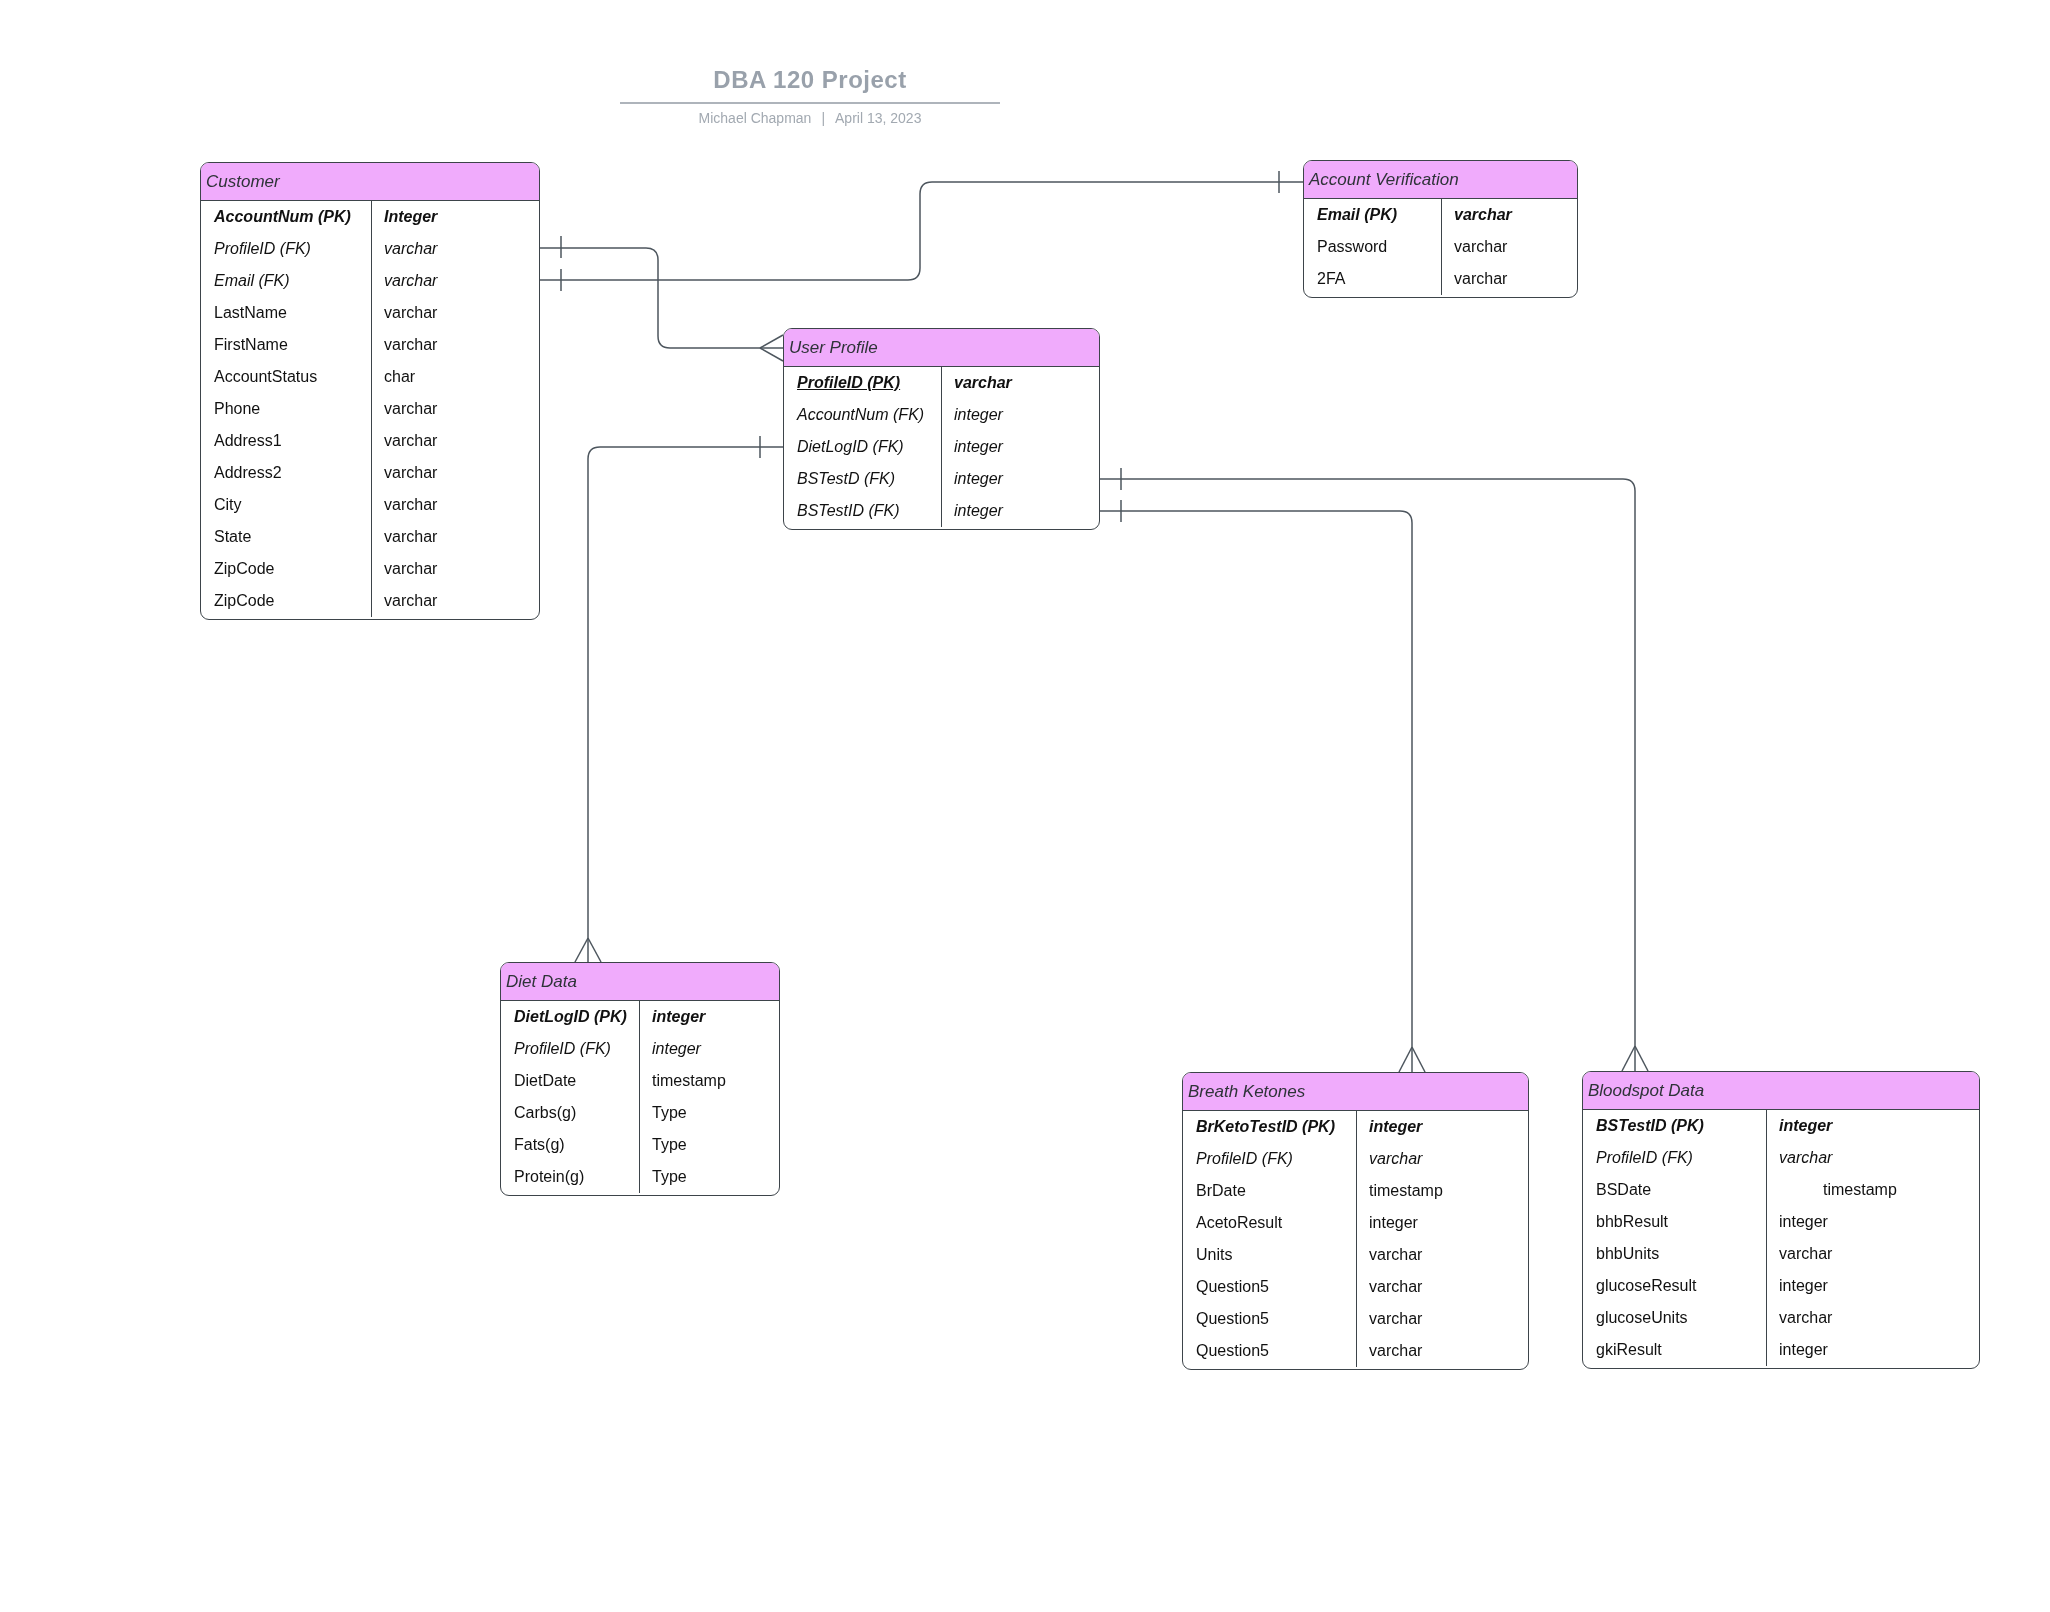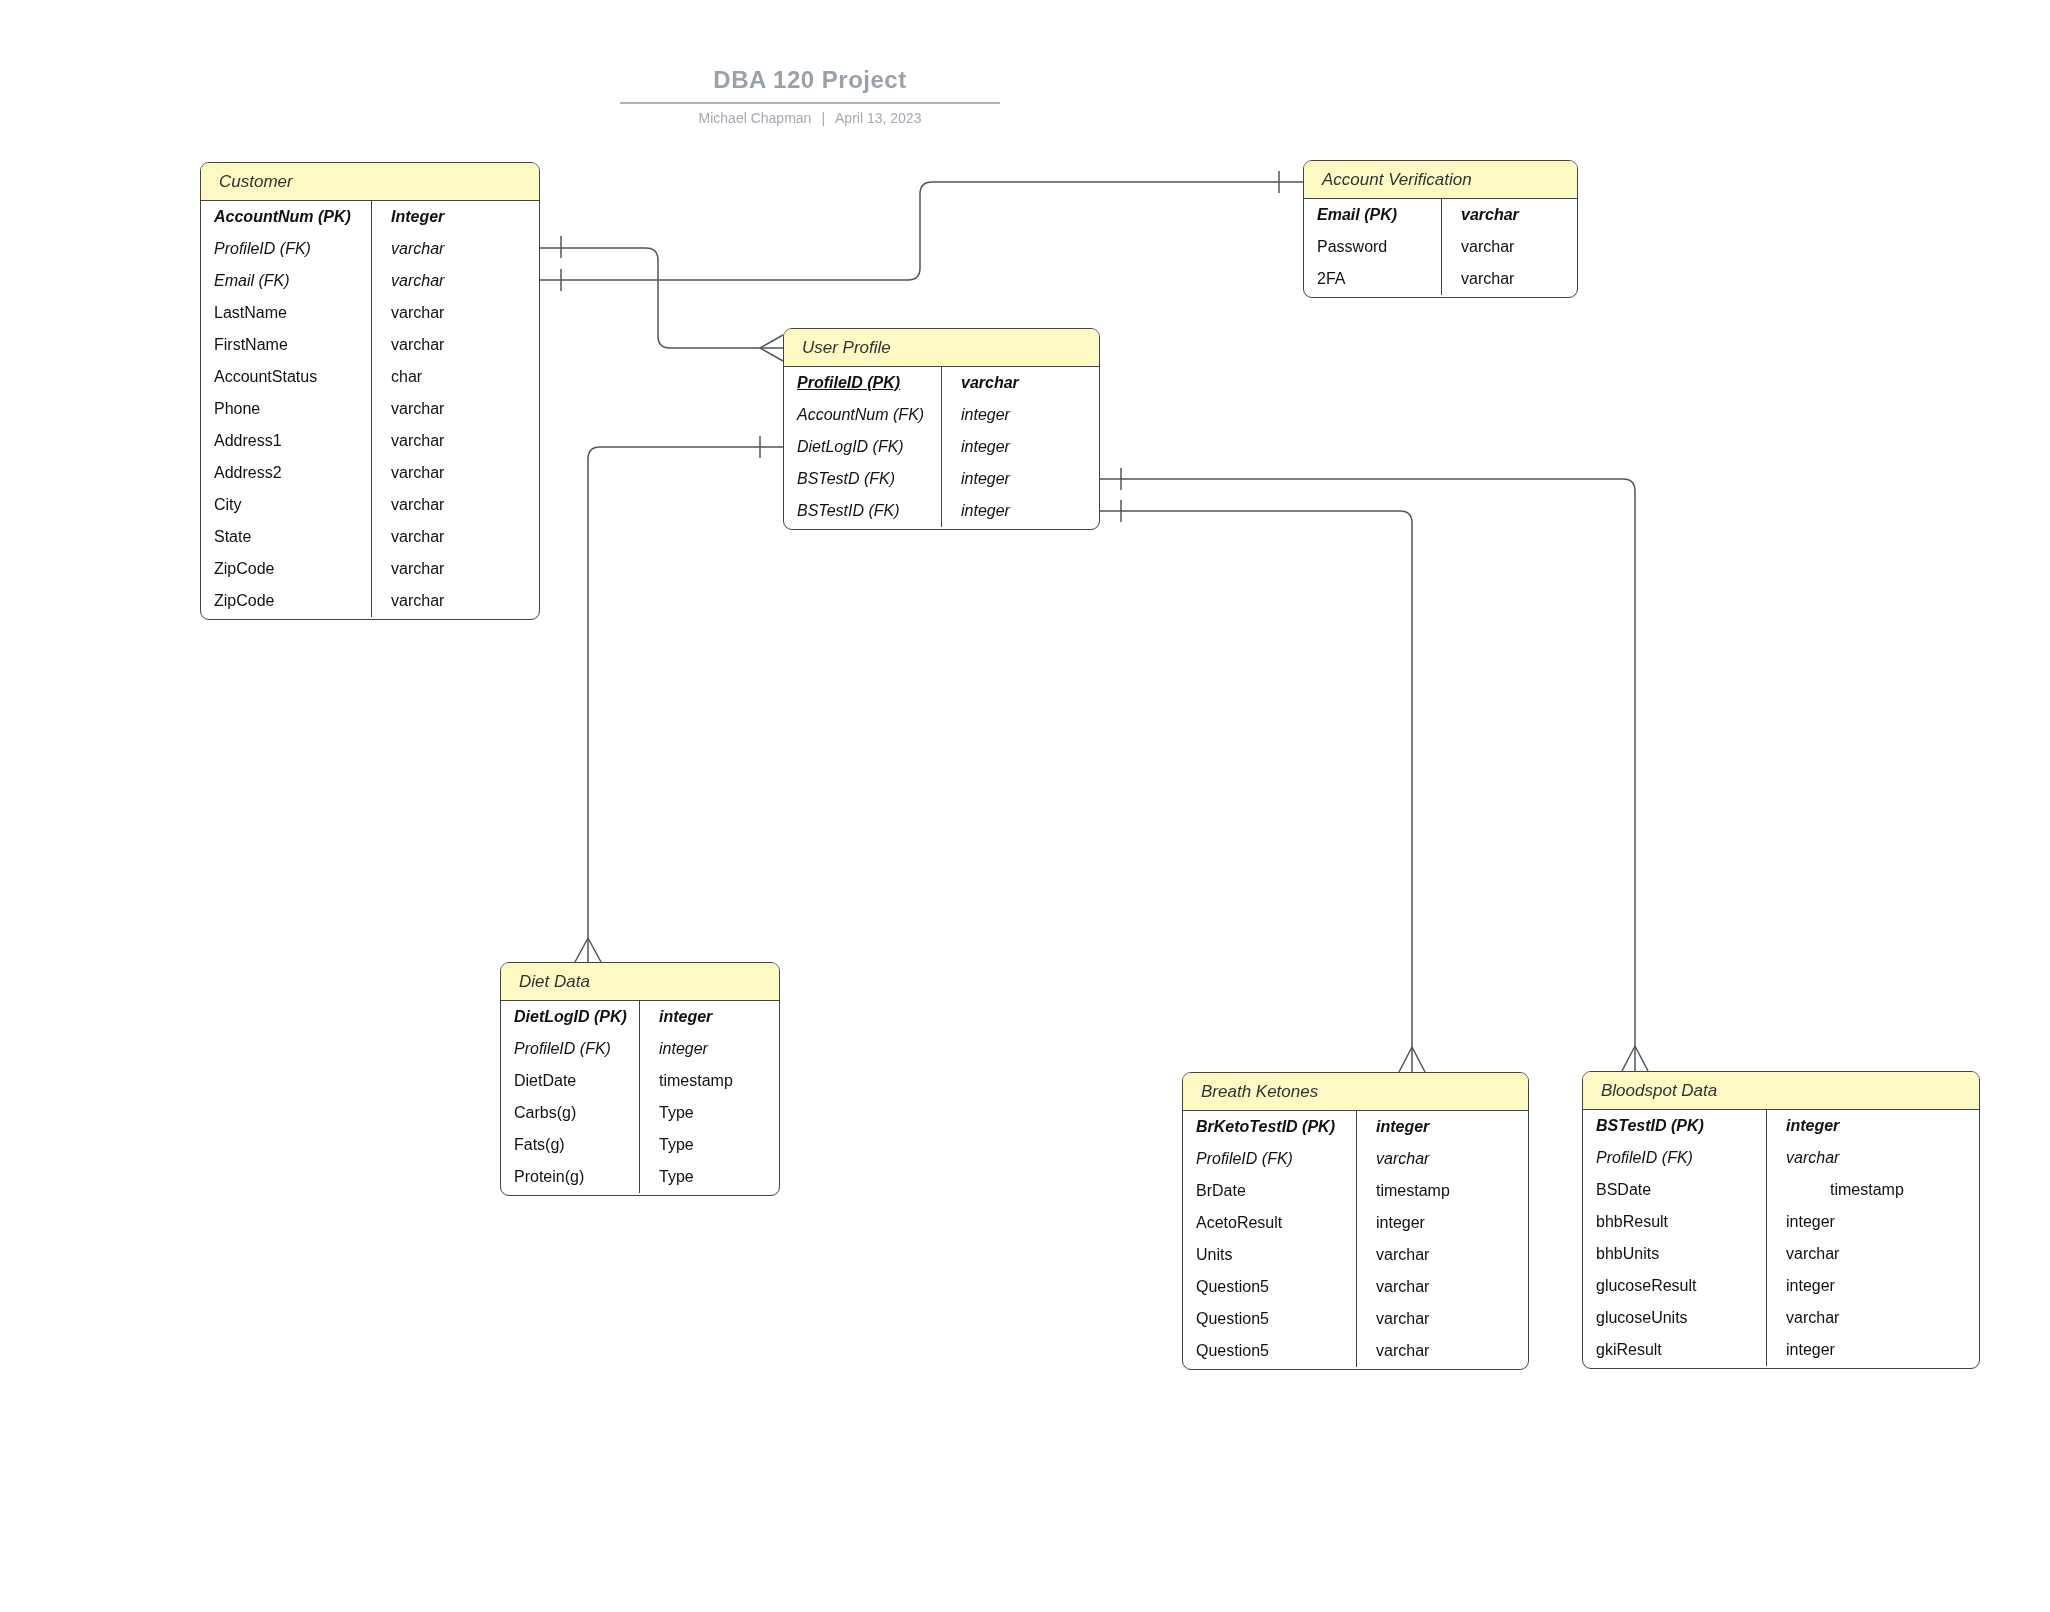--- a/index.html
+++ b/index.html
@@ -16,30 +16,30 @@
 
   svg.connectors { position:absolute; left:0; top:0; pointer-events:none; }
   svg.connectors g { pointer-events:stroke; }
 
   .entity {
     position:absolute; background:#ffffff;
     border:1.6px solid #3d444a; border-radius:9px;
     box-sizing:border-box; color:#111; overflow:hidden;
   }
   .entity-header {
-    background:#fef9c3; border-bottom:1.6px solid #3d444a;
+    background:#f0abfc; border-bottom:1.6px solid #3d444a;
     font-style:italic; font-size:17px; color:#2e3338;
-    display:flex; align-items:center; padding-left:18px; box-sizing:border-box;
+    display:flex; align-items:center; padding-left:5px; box-sizing:border-box;
   }
   .entity-body { position:relative; }
   .col-divider { position:absolute; top:0; bottom:0; border-left:1.4px solid #3d444a; }
   .row { display:flex; align-items:center; font-size:16px; }
   .cell { box-sizing:border-box; white-space:nowrap; overflow:hidden; }
   .cell-name { padding-left:13px; }
-  .cell-type { padding-left:20px; flex:1; }
+  .cell-type { padding-left:13px; flex:1; }
   .pk .cell { font-weight:bold; font-style:italic; }
   .fk .cell { font-style:italic; }
 </style>
 </head>
 <body>
 
 <div class="title-block">
   <div class="diagram-title">DBA 120 Project</div>
   <hr class="title-rule">
   <div class="diagram-subtitle"><span>Michael Chapman</span><span class="sep">|</span><span>April 13, 2023</span></div>

